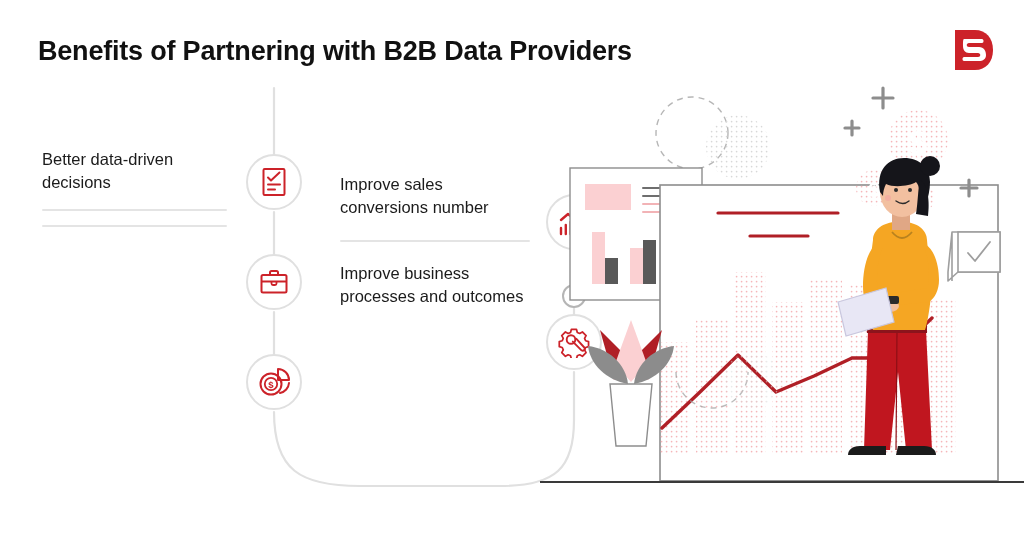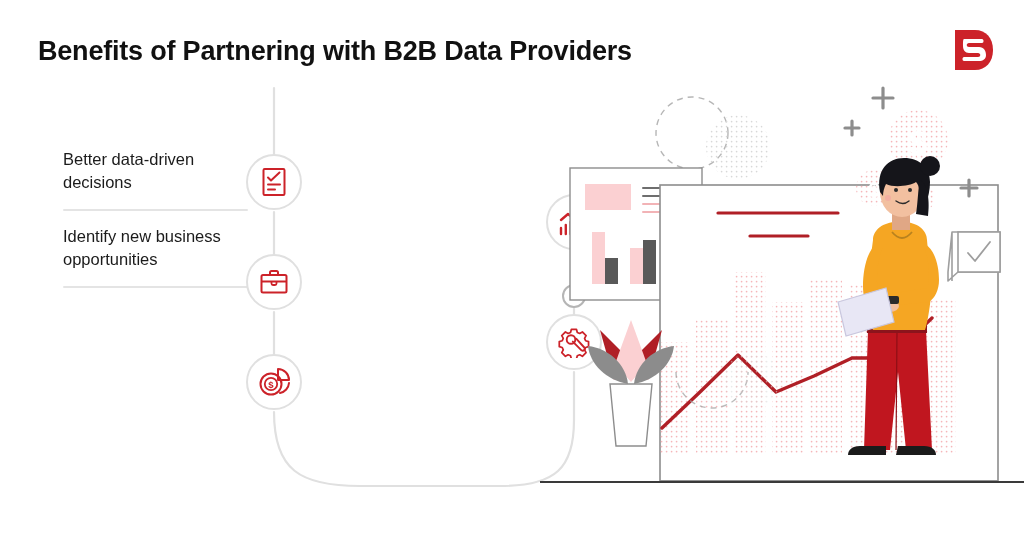--- a/index.html
+++ b/index.html
@@ -20,21 +20,21 @@
     font-weight:bold;
     letter-spacing:-0.2px;
     color:#111111;
     white-space:nowrap;
   }
 
   
   .logo { position:absolute; left:953px; top:28px; width:42px; height:44px; }
 
   
-  .col { position:absolute;margin-left:21px; }
+  .col { position:absolute; }
   .col-left  { left:42px;  top:148px; width:190px; }
   .col-mid   { left:340px; top:173px; width:190px; }
 
   .benefit { font-size:16.5px; line-height:1.42; color:#1b1b1b; }
   .divider { height:2px; background:#e4e4e4; margin:14px 0 14px 0; border-radius:1px; }
   .col-left .divider { width:185px; }
   .col-mid  .divider { width:190px; margin:20px 0 20px 0; }
 
   
   .connectors { position:absolute; left:0; top:0; width:1024px; height:536px; pointer-events:none; }
@@ -88,24 +88,28 @@
 
       <line x1="574" y1="252" x2="574" y2="314"></line>
     </g>
 
     <circle cx="574" cy="296" r="11" fill="#ffffff" stroke="#b5b5b5" stroke-width="2"></circle>
   </svg>
 
   <div class="col col-left">
     <div class="benefit">Better data-driven decisions</div>
     <div class="divider"></div>
-    <div class="benefit">Identify new business opportunities</div>
     <div class="divider"></div>
   </div>
 
+  <div class="col col-mid">
+    <div class="benefit">Improve sales conversions number</div>
+    <div class="divider"></div>
+    <div class="benefit">Improve business processes and outcomes</div>
+  </div>
 
   <div class="icirc" id="ic-checklist">
     <span>
       <svg width="28" height="30" viewBox="0 0 28 30">
         <rect x="3.5" y="2" width="21" height="26" rx="1.2" fill="none" stroke="#cc2229" stroke-width="2"></rect>
         <polyline points="8,10.5 11,13.5 19.5,5.5" fill="none" stroke="#cc2229" stroke-width="2" stroke-linecap="round" stroke-linejoin="round"></polyline>
         <line x1="8" y1="17.5" x2="20" y2="17.5" stroke="#cc2229" stroke-width="2" stroke-linecap="round"></line>
         <line x1="8" y1="22.5" x2="15" y2="22.5" stroke="#cc2229" stroke-width="2" stroke-linecap="round"></line>
       </svg>
     </span>

